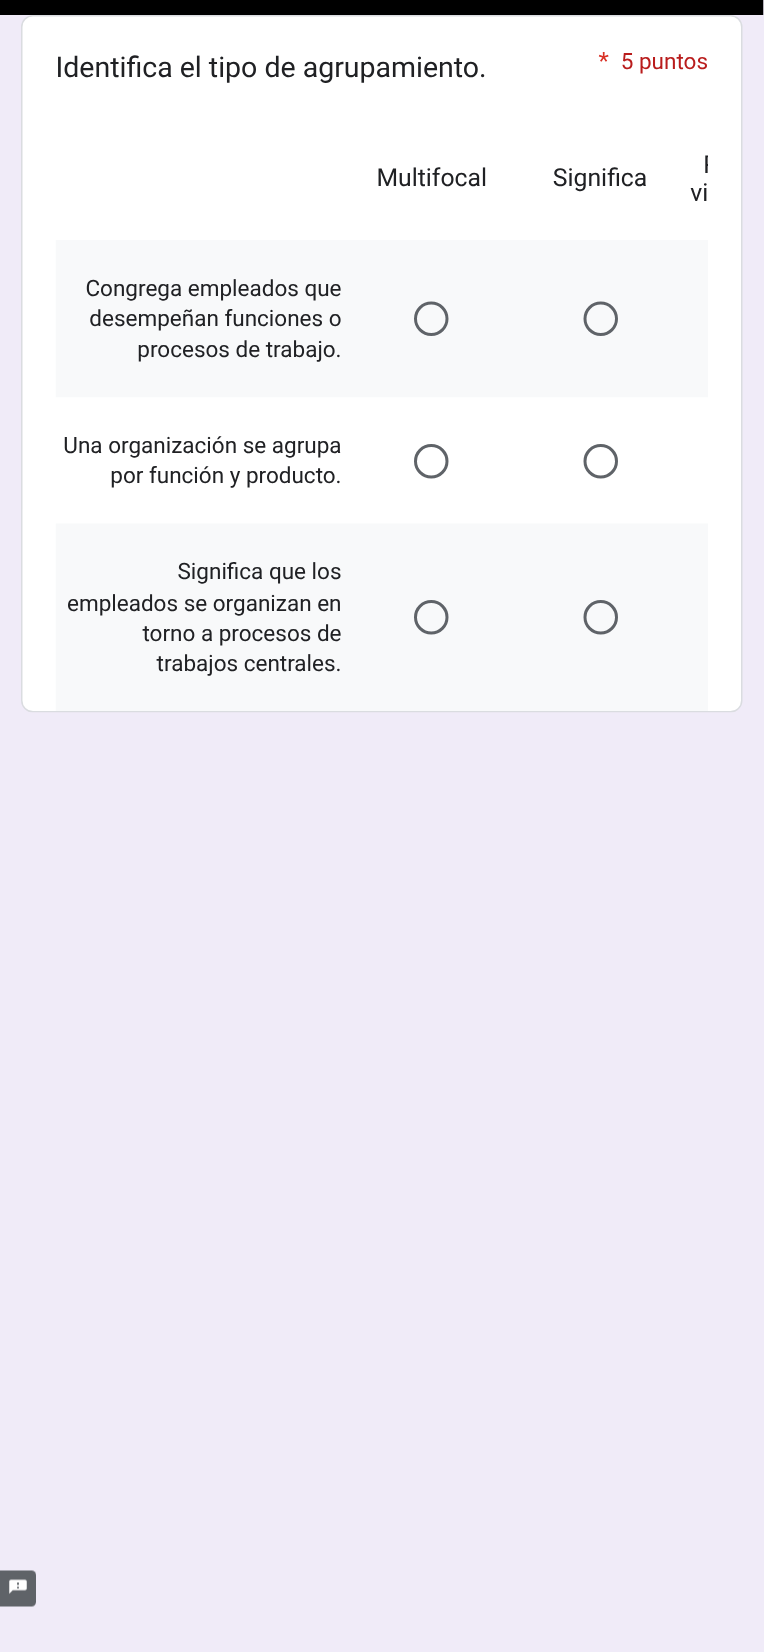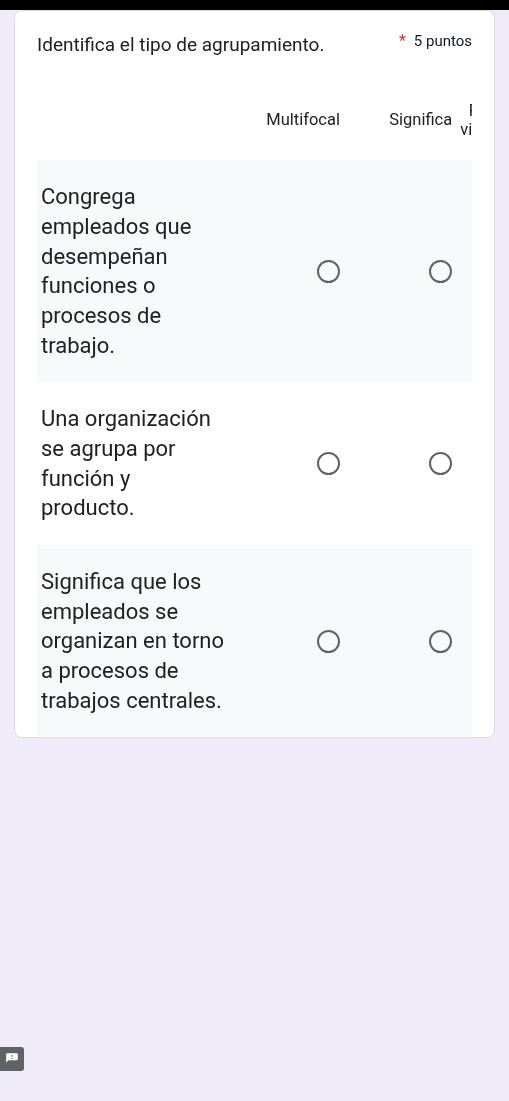--- a/index.html
+++ b/index.html
@@ -37,39 +37,39 @@
       font-weight: 400;
       flex: 1;
     }
     .required {
       color: #d93025;
       font-size: 16px;
       margin-right: 4px;
     }
     .points {
       font-size: 15px;
-      color: #0f172a;
+      color: #b91c1c;
       white-space: nowrap;
     }
     .grid-wrapper {
       width: 100%;
       overflow-x: hidden;
     }
     .grid {
       display: table;
       width: calc(100% + 30px);
       table-layout: fixed;
     }
     .grow {
       display: table-row;
     }
     .gcell {
       display: table-cell;
       vertical-align: middle;
-      text-align: right;
+      text-align: center;
       padding: 0;
     }
     .col-label {
       width: 170px;
       text-align: left;
       padding-right: 8px;
     }
     .col-rad {
       width: 98px;
     }
@@ -97,24 +97,24 @@
     .data-row:nth-child(even) .gcell {
       background: #f8f9fa;
     }
     .data-row:nth-child(odd) .gcell {
       background: #fff;
     }
     .data-row + .data-row .gcell {
       
     }
     .row-label {
-      font-size: 22px;
+      font-size: 15px;
       line-height: 1.35;
       color: #202124;
-      text-align: left;
+      text-align: right;
       padding-left: 8px;
       padding-right: 6px;
     }
     .radio {
       display: inline-block;
       width: 23px;
       height: 23px;
       border: 2.5px solid #5f6368;
       border-radius: 50%;
       vertical-align: middle;

